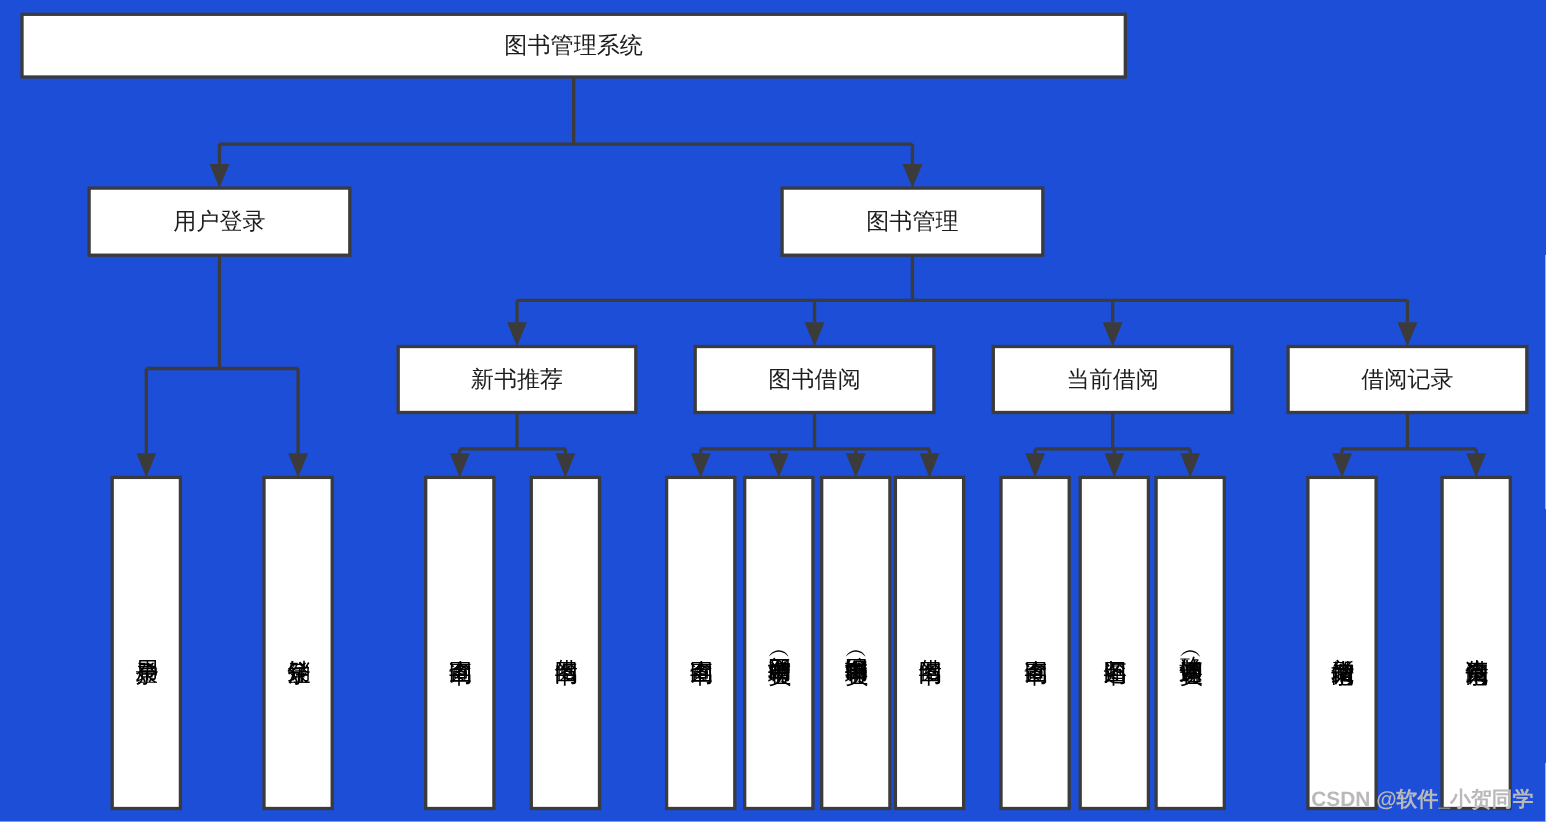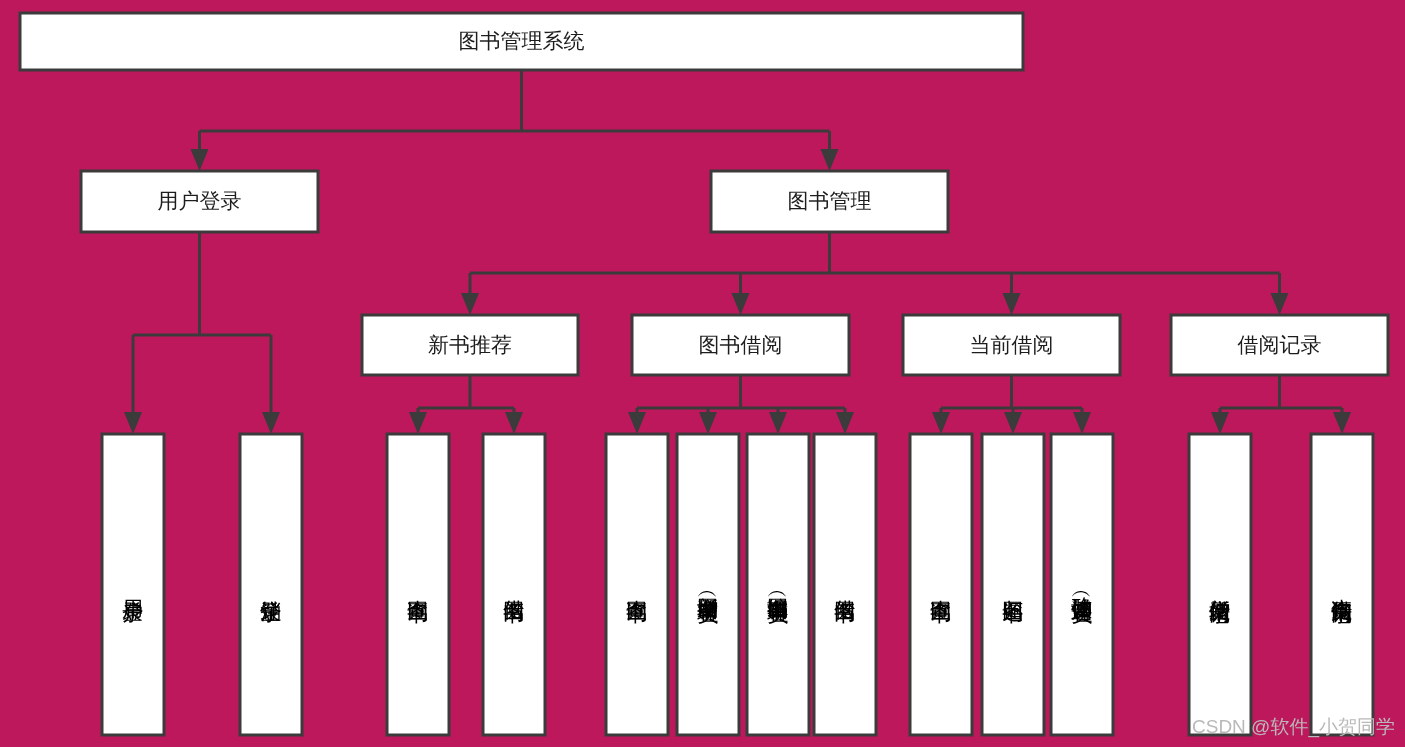--- a/index.html
+++ b/index.html
@@ -7,21 +7,21 @@
     padding: 0;
     background: #ffffff;
   }
   body {
     font-family: "Liberation Sans", "DejaVu Sans", sans-serif;
   }
   #stage {
     position: relative;
     width: 1405px;
     height: 747px;
-    background: #be185d;
+    background: #1d4ed8;
     overflow: hidden;
   }
   #diagram-svg {
     position: absolute;
     left: 0;
     top: 0;
   }
   .node-box {
     fill: #ffffff;
     stroke: #3b3b3b;
@@ -199,15 +199,15 @@
         <span class="node-label-v">确认归还（管理员）</span>
       </div>
       <div class="vlabel-wrap" style="left: 1189px; top: 434px; width: 62px; height: 301px;">
         <span class="node-label-v">新增借阅记录</span>
       </div>
       <div class="vlabel-wrap" style="left: 1311px; top: 434px; width: 62px; height: 301px;">
         <span class="node-label-v">查询借阅记录</span>
       </div>
     </div>
 
-  <div class="watermark" style="left: 1192px; top: 714px;">CSDN @软件_小贺同学</div>
+  <div class="watermark" style="left: 1192px; top: 714px; font-weight: bold;">CSDN @软件_小贺同学</div>
 
 </div>
 
 </body></html>

